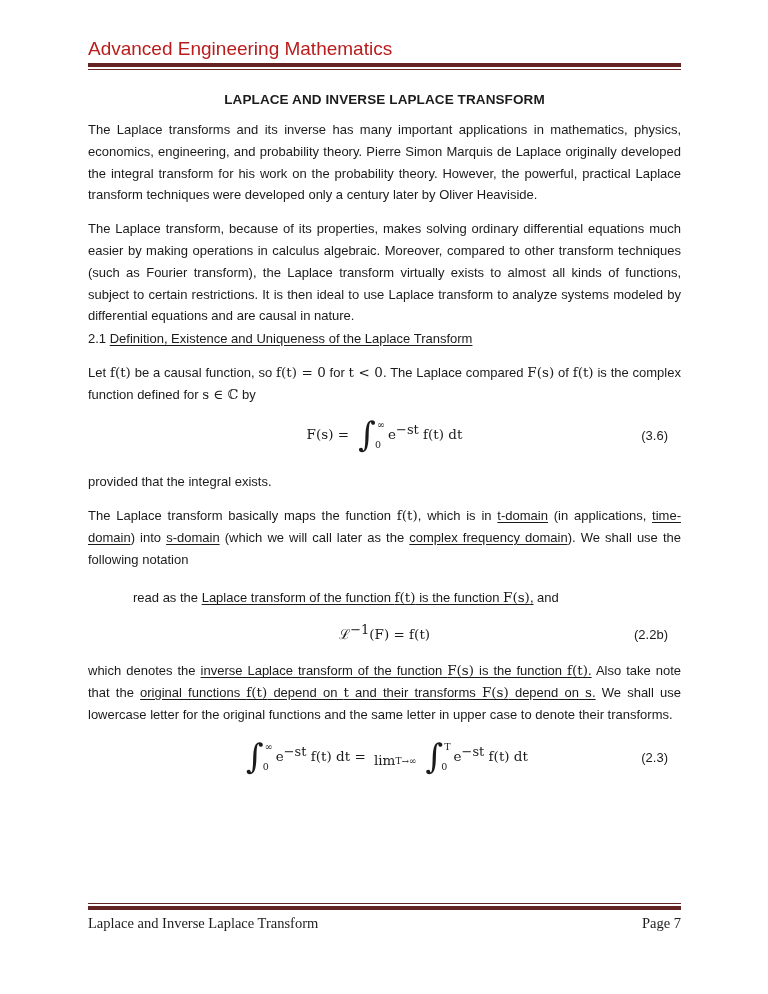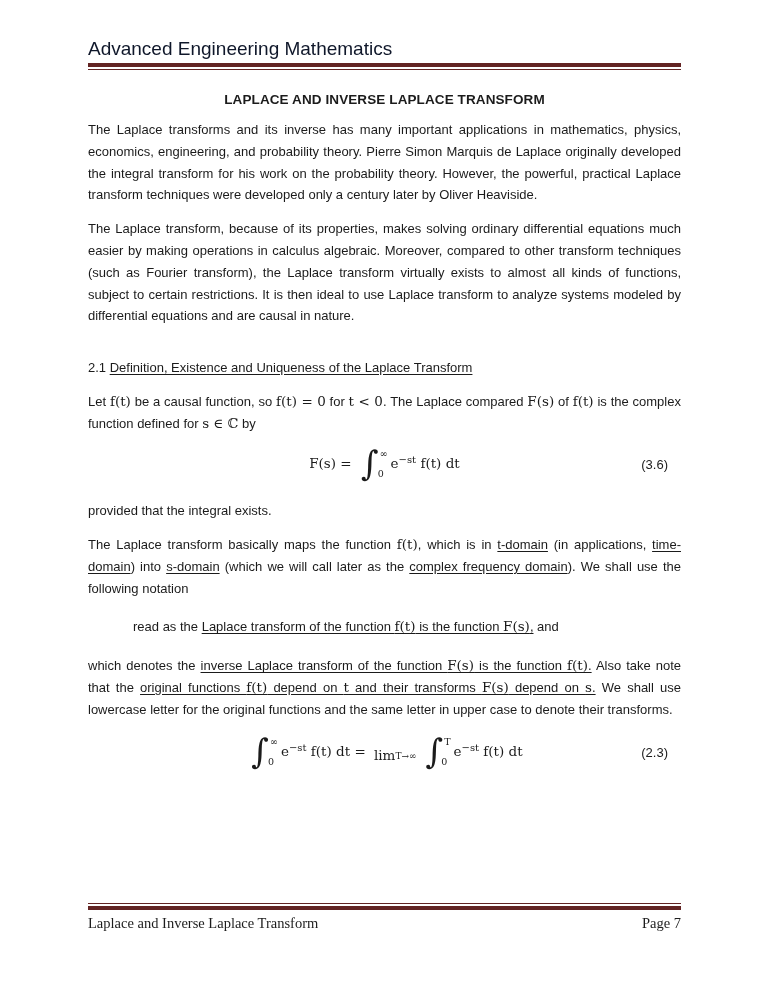--- a/index.html
+++ b/index.html
@@ -3,33 +3,33 @@
 <meta charset="utf-8">
 <style>
   :root{ --accent:#632423; --ink:#1b1b1b; }
   *{box-sizing:border-box;}
   html,body{margin:0;padding:0;background:#ffffff;}
   .page{
     position:relative;width:768px;height:994px;background:#ffffff;overflow:hidden;
     font-family:"Liberation Sans","DejaVu Sans",sans-serif;color:var(--ink);
   }
   .content{padding:38px 87px 0 88px;}
-  .header-title{font-size:19px;line-height:22px;color:#0f172a;}
+  .header-title{font-size:19px;line-height:22px;color:#b91c1c;}
   .rule-top{margin-top:3px;}
   .rule-top .thick{height:4px;background:var(--accent);}
   .rule-top .gap{height:2px;background:transparent;}
   .rule-top .thin{height:1px;background:var(--accent);}
   .doc-title{margin:22px 0 0;font-size:13.5px;font-weight:bold;text-align:center;letter-spacing:.1px;}
   p.body{margin:12px 0 0;font-size:13px;line-height:21.8px;}
   p.just{text-align:justify;}
-  p.heading{margin-top:30px;}
+  p.heading{margin-top:1px;}
   .m{font-family:"DejaVu Serif","Liberation Serif",serif;font-size:13.5px;}
   .u{text-decoration:underline;text-underline-offset:2px;}
   sup{line-height:0;}
-  sup.m{font-size:10px;text-align:right;}
+  sup.m{font-size:13px;text-align:right;}
   .eq-row{position:relative;text-align:center;margin:14px 0;}
   .eq-row.tall{margin:12px 0 18px;}
   .eq-body{display:inline-block;font-size:13.5px;}
   .eq-num{position:absolute;right:13px;top:50%;transform:translateY(-50%);font-size:13px;color:var(--ink);}
   .int-wrap{display:inline-flex;align-items:stretch;vertical-align:middle;margin:0 3px 0 5px;position:relative;top:-1px;}
   .int-glyph{font-family:"DejaVu Serif","DejaVu Sans",serif;font-size:34px;line-height:1.05;}
   .int-lims{display:flex;flex-direction:column;justify-content:space-between;font-family:"DejaVu Serif",serif;font-size:9.5px;padding:2px 0;}
   .int-hi{margin-left:1px;}
   .int-lo{margin-left:-5px;}
   .lim-wrap{display:inline-flex;align-items:center;vertical-align:middle;margin:0 4px;font-family:"DejaVu Serif",serif;position:relative;top:3px;}
@@ -78,20 +78,24 @@
       <span class="eq-num">(3.6)</span>
     </div>
 
     <p class="body" style="margin-top:4px;"><span>provided that the integral exists.</span></p>
 
     <p class="body just"><span>The Laplace transform basically maps the function </span><span class="m">f(t)</span><span>, which is in </span><span class="u">t-domain</span><span> (in applications, </span><span class="u">time-domain</span><span>) into </span><span class="u">s-domain</span><span> (which we will call later as the </span><span class="u">complex frequency domain</span><span>). We shall use the following notation</span></p>
 
 
     <p class="body" style="margin-top:17px;margin-left:45px;"><span>read as the </span><span class="u">Laplace transform of the function </span><span class="m u">f(t)</span><span class="u"> is the function </span><span class="m u">F(s)</span><span class="u">,</span><span> and</span></p>
 
+    <div class="eq-row" style="margin-top:16px;">
+      <span class="eq-body"><span class="m">ℒ<sup class="m">−1</sup></span><span class="m">(F) = f(t)</span></span>
+      <span class="eq-num">(2.2b)</span>
+    </div>
 
     <p class="body just" style="margin-top:17px;"><span>which denotes the </span><span class="u">inverse Laplace transform of the function </span><span class="m u">F(s)</span><span class="u"> is the function </span><span class="m u">f(t)</span><span class="u">.</span><span> Also take note that the </span><span class="u">original functions </span><span class="m u">f(t)</span><span class="u"> depend on </span><span class="m u">t</span><span class="u"> and their transforms </span><span class="m u">F(s)</span><span class="u"> depend on </span><span class="m u">s</span><span class="u">.</span><span> We shall use lowercase letter for the original functions and the same letter in upper case to denote their transforms.</span></p>
 
 
     <div class="eq-row tall" style="margin-top:14px;">
       <span class="eq-body"><span class="int-wrap">
             <span class="int-glyph">∫</span>
             <span class="int-lims">
               <span class="int-hi">∞</span>
               <span class="int-lo">0</span>

